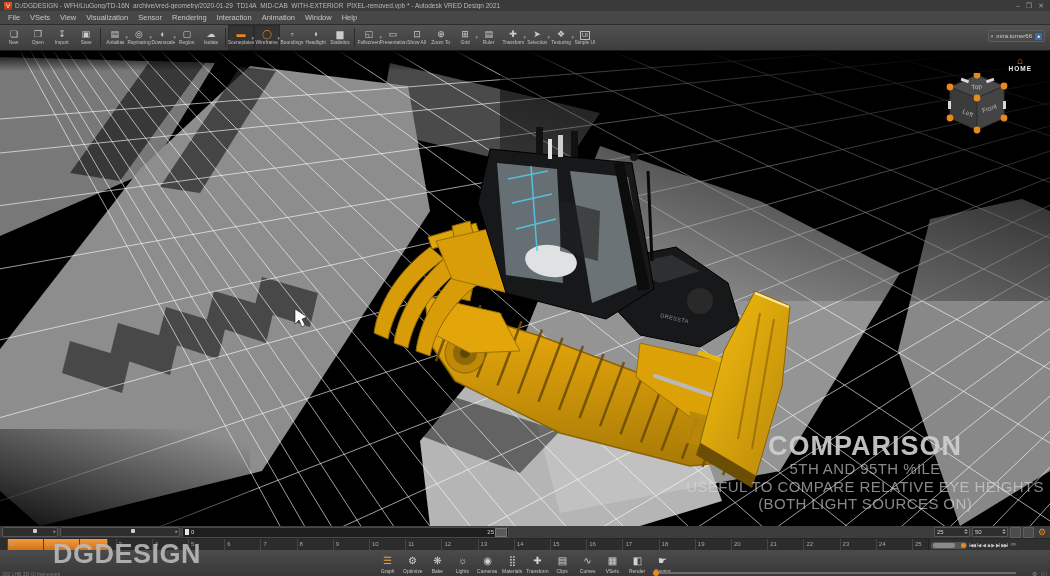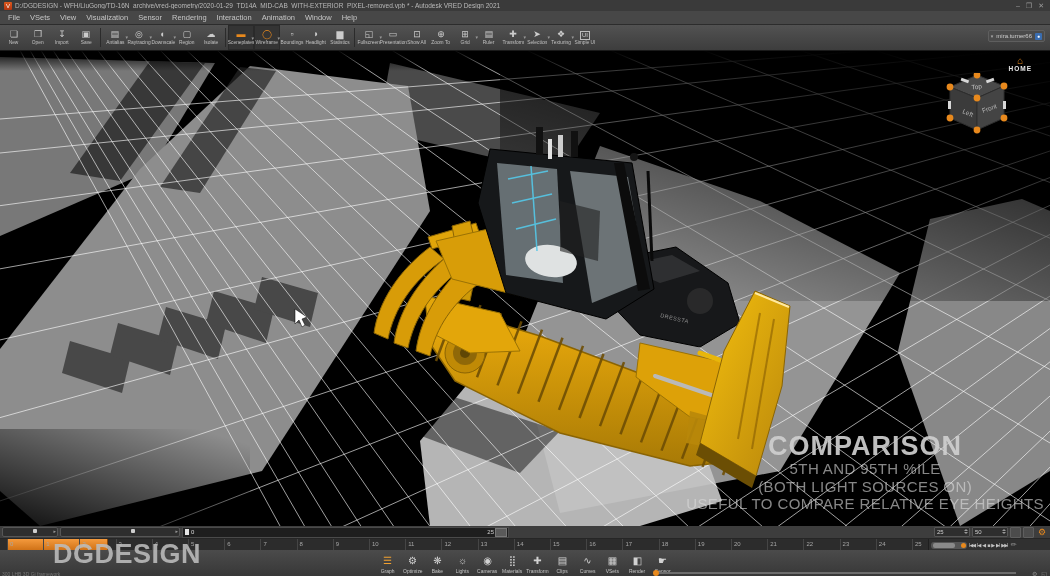--- a/index.html
+++ b/index.html
@@ -444,22 +444,22 @@
     </svg>
     <div class="home-wrap">
       <span class="house">⌂</span>
       <span class="home-label">HOME</span>
     </div>
 
     <div class="overlay-text">
       <div class="ov-title">COMPARISON</div>
       <div id="overlay-lines">
           <div class="ov-line">5TH AND 95TH %ILE</div>
+          <div class="ov-line">USEFUL TO COMPARE RELATIVE EYE HEIGHTS</div>
           <div class="ov-line">(BOTH LIGHT SOURCES ON)</div>
-          <div class="ov-line">USEFUL TO COMPARE RELATIVE EYE HEIGHTS</div>
         </div>
     </div>
   </div>
 
   <div class="timeline">
     <div class="tl-row1">
       <div class="minislider" style="width:54px">
         <span class="dot" style="left:30px"></span>
           <span class="sarrow">▸</span>
       </div>

